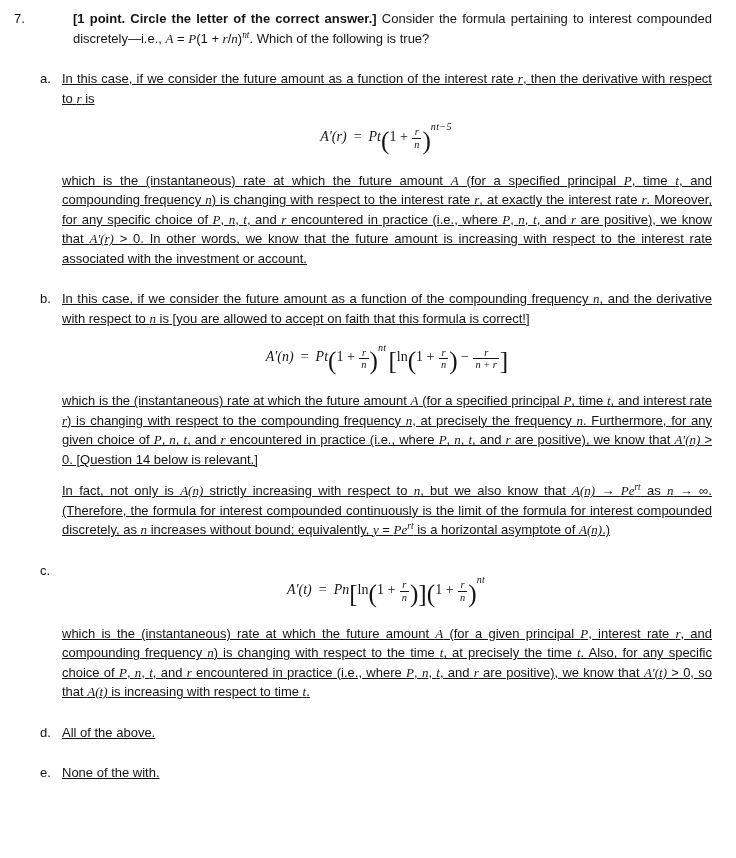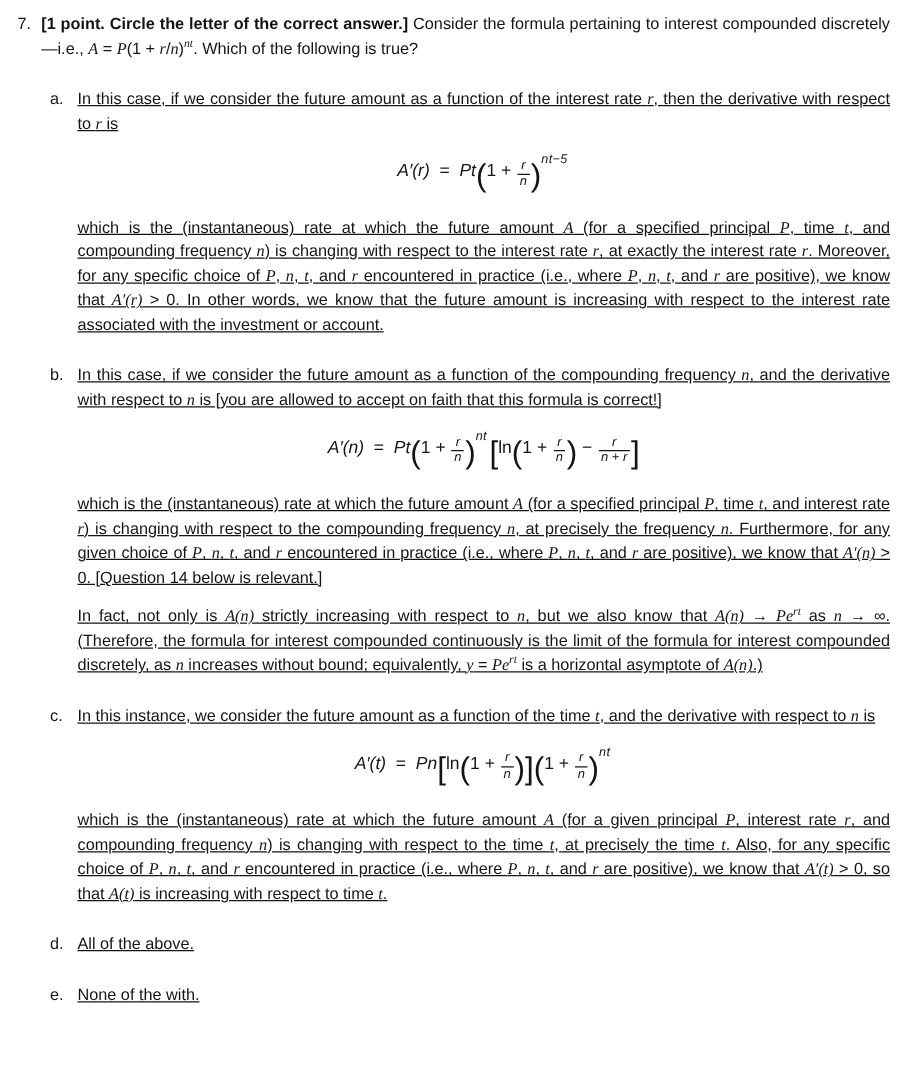--- a/index.html
+++ b/index.html
@@ -6,38 +6,38 @@
   html, body { margin: 0; padding: 0; background: #ffffff; }
   body {
     width: 736px; min-height: 858px;
     font-family: "Liberation Sans", sans-serif;
     font-size: 13px; line-height: 1.5; color: #141414;
   }
   .page { padding: 9px 24px 16px 14px; }
 
   .qrow { display: flex; }
   .qnum { width: 19px; flex: none; }
-  .qtext { flex: 1; text-align: justify; }
+  .qtext { flex: 1; text-align: justify; margin-left: 40px; }
   .bold { font-weight: bold; }
 
   
   .mv { font-family: "Liberation Serif", serif; font-style: italic; }
   sup.mv { font-size: 0.72em; line-height: 0; }
 
   .options { padding-left: 26px; }
   .option { display: flex; margin-top: 21px; }
   .option .letter { width: 22px; flex: none; }
   .option .content { flex: 1; }
   .para { margin: 0 0 12px 0; text-align: justify; text-decoration: underline; }
   .para:last-child { margin-bottom: 0; }
 
   
   .formula {
     text-align: center;
-    font-family: Liberation Sans, sans-serif;
+    font-family: Liberation Serif, serif;
     font-size: 14px;
     margin: 18px 0 20px;
   }
   .formula span { white-space: pre; }
   .mi, .msup { font-style: italic; }
   .mu { font-style: normal; }
   .msup {
     font-size: 0.72em;
     position: relative; top: -1.05em;
     letter-spacing: 0.3px; margin-right: 2px;
@@ -74,21 +74,20 @@
         <div class="content">
           <p class="para">In this case, if we consider the future amount as a function of the compounding frequency <span class="mv">n</span>, and the derivative with respect to <span class="mv">n</span> is [you are allowed to accept on faith that this formula is correct!]</p>
           <div class="formula"><span class="mi">A′(n)</span><span class="mu">  =  </span><span class="mi">Pt</span><span class="bigp">(</span><span class="mu">1 + </span><span class="frac"><span class="fn">r</span><span class="fd">n</span></span><span class="bigp">)</span><span class="msup">nt</span><span class="bigb">[</span><span class="mu">ln</span><span class="bigp">(</span><span class="mu">1 + </span><span class="frac"><span class="fn">r</span><span class="fd">n</span></span><span class="bigp">)</span><span class="mu"> − </span><span class="frac"><span class="fn">r</span><span class="fd">n + r</span></span><span class="bigb">]</span></div>
           <p class="para">which is the (instantaneous) rate at which the future amount <span class="mv">A</span> (for a specified principal <span class="mv">P</span>, time <span class="mv">t</span>, and interest rate <span class="mv">r</span>) is changing with respect to the compounding frequency <span class="mv">n</span>, at precisely the frequency <span class="mv">n</span>. Furthermore, for any given choice of <span class="mv">P</span>, <span class="mv">n</span>, <span class="mv">t</span>, and <span class="mv">r</span> encountered in practice (i.e., where <span class="mv">P</span>, <span class="mv">n</span>, <span class="mv">t</span>, and <span class="mv">r</span> are positive), we know that <span class="mv">A′(n)</span> &gt; 0. [Question 14 below is relevant.]</p>
           <p class="para">In fact, not only is <span class="mv">A(n)</span> strictly increasing with respect to <span class="mv">n</span>, but we also know that <span class="mv">A(n)</span> → <span class="mv">Pe</span><sup class="mv">rt</sup> as <span class="mv">n</span> → ∞. (Therefore, the formula for interest compounded continuously is the limit of the formula for interest compounded discretely, as <span class="mv">n</span> increases without bound; equivalently, <span class="mv">y</span> = <span class="mv">Pe</span><sup class="mv">rt</sup> is a horizontal asymptote of <span class="mv">A(n)</span>.)</p>
         </div>
       </div>
       <div class="option">
         <div class="letter">c.</div>
         <div class="content">
-          <p class="para">In this instance, we consider the future amount as a function of the time <span class="mv">t</span>, and the derivative with respect to <span class="mv">n</span> is</p>
           <div class="formula"><span class="mi">A′(t)</span><span class="mu">  =  </span><span class="mi">Pn</span><span class="bigb">[</span><span class="mu">ln</span><span class="bigp">(</span><span class="mu">1 + </span><span class="frac"><span class="fn">r</span><span class="fd">n</span></span><span class="bigp">)</span><span class="bigb">]</span><span class="bigp">(</span><span class="mu">1 + </span><span class="frac"><span class="fn">r</span><span class="fd">n</span></span><span class="bigp">)</span><span class="msup">nt</span></div>
           <p class="para">which is the (instantaneous) rate at which the future amount <span class="mv">A</span> (for a given principal <span class="mv">P</span>, interest rate <span class="mv">r</span>, and compounding frequency <span class="mv">n</span>) is changing with respect to the time <span class="mv">t</span>, at precisely the time <span class="mv">t</span>. Also, for any specific choice of <span class="mv">P</span>, <span class="mv">n</span>, <span class="mv">t</span>, and <span class="mv">r</span> encountered in practice (i.e., where <span class="mv">P</span>, <span class="mv">n</span>, <span class="mv">t</span>, and <span class="mv">r</span> are positive), we know that <span class="mv">A′(t)</span> &gt; 0, so that <span class="mv">A(t)</span> is increasing with respect to time <span class="mv">t</span>.</p>
         </div>
       </div>
       <div class="option">
         <div class="letter">d.</div>
         <div class="content">
           <p class="para">All of the above.</p>
         </div>
       </div>

